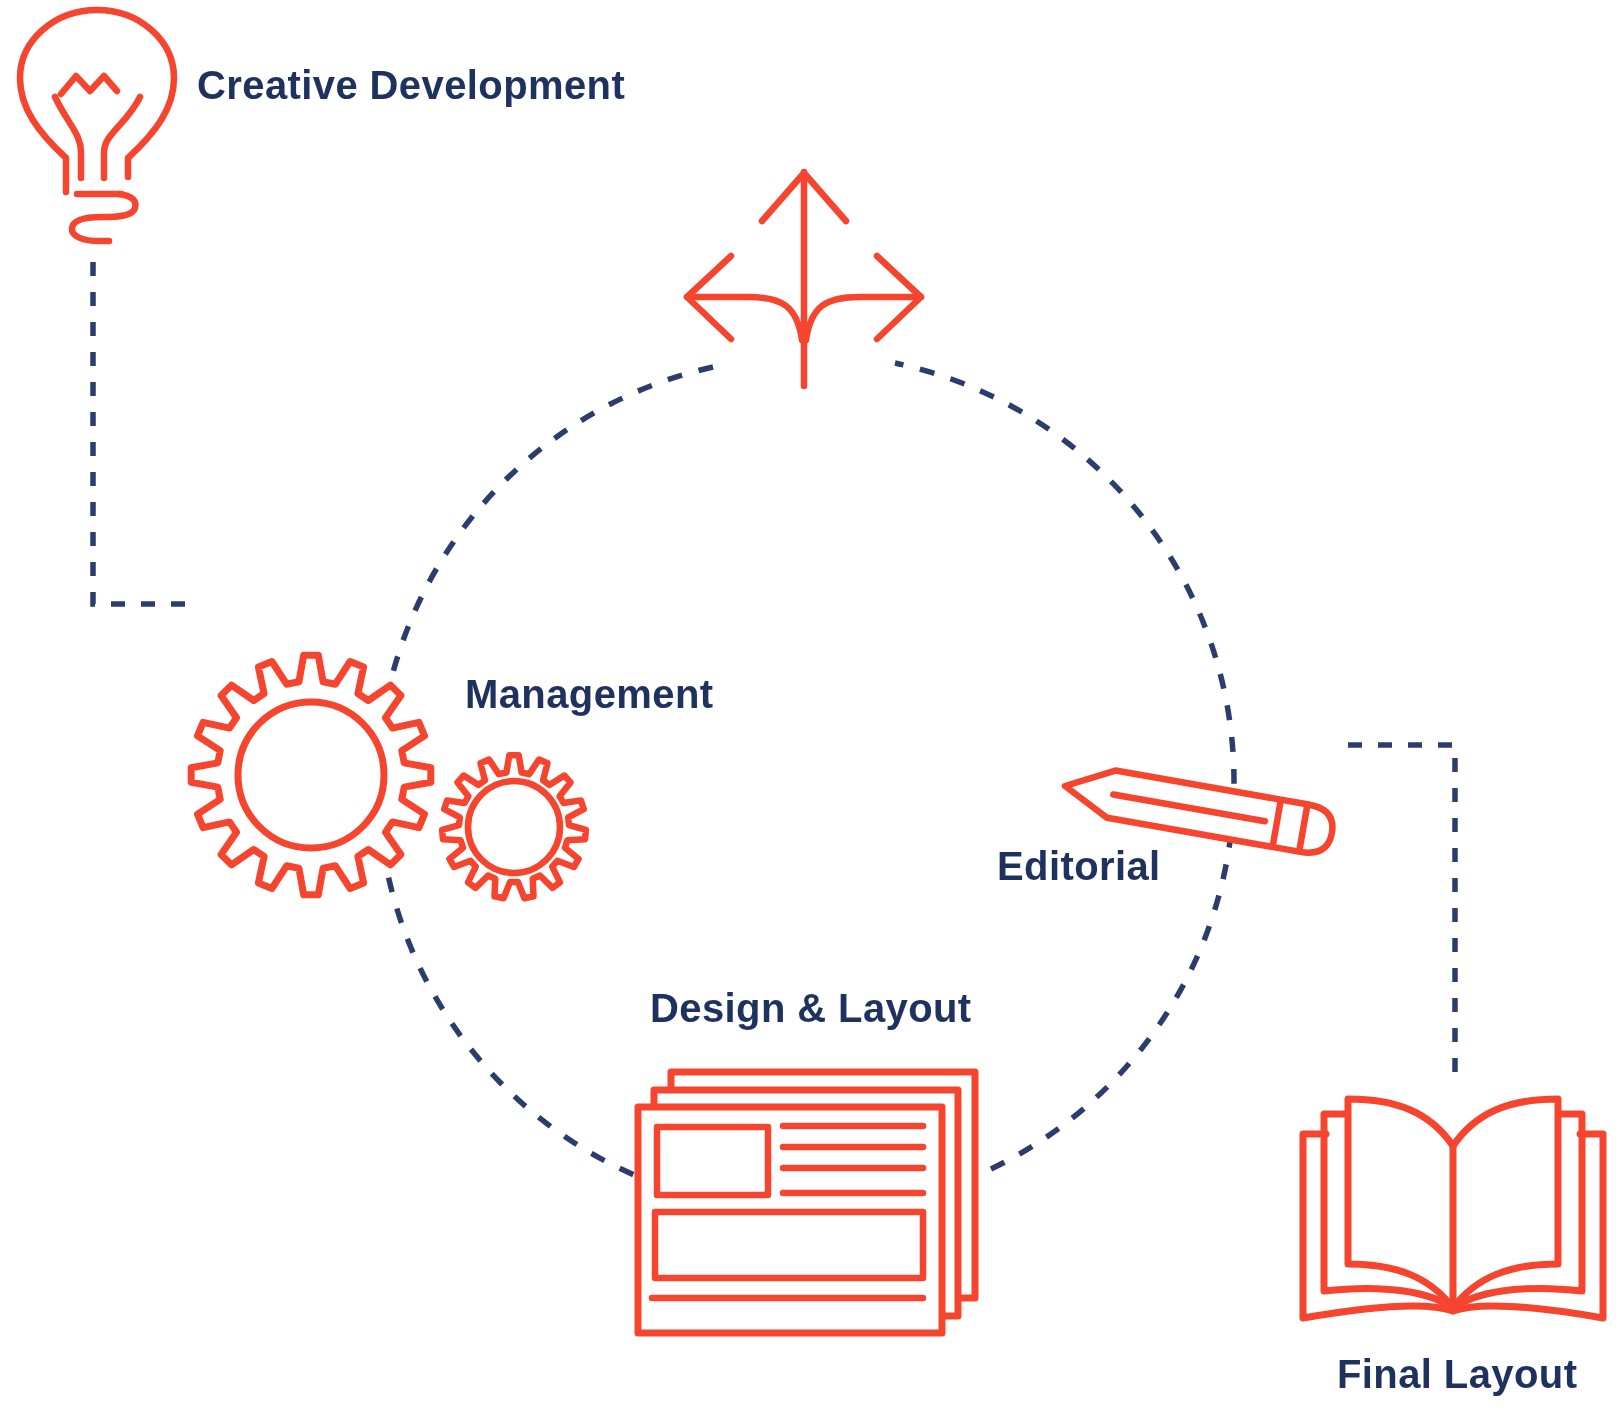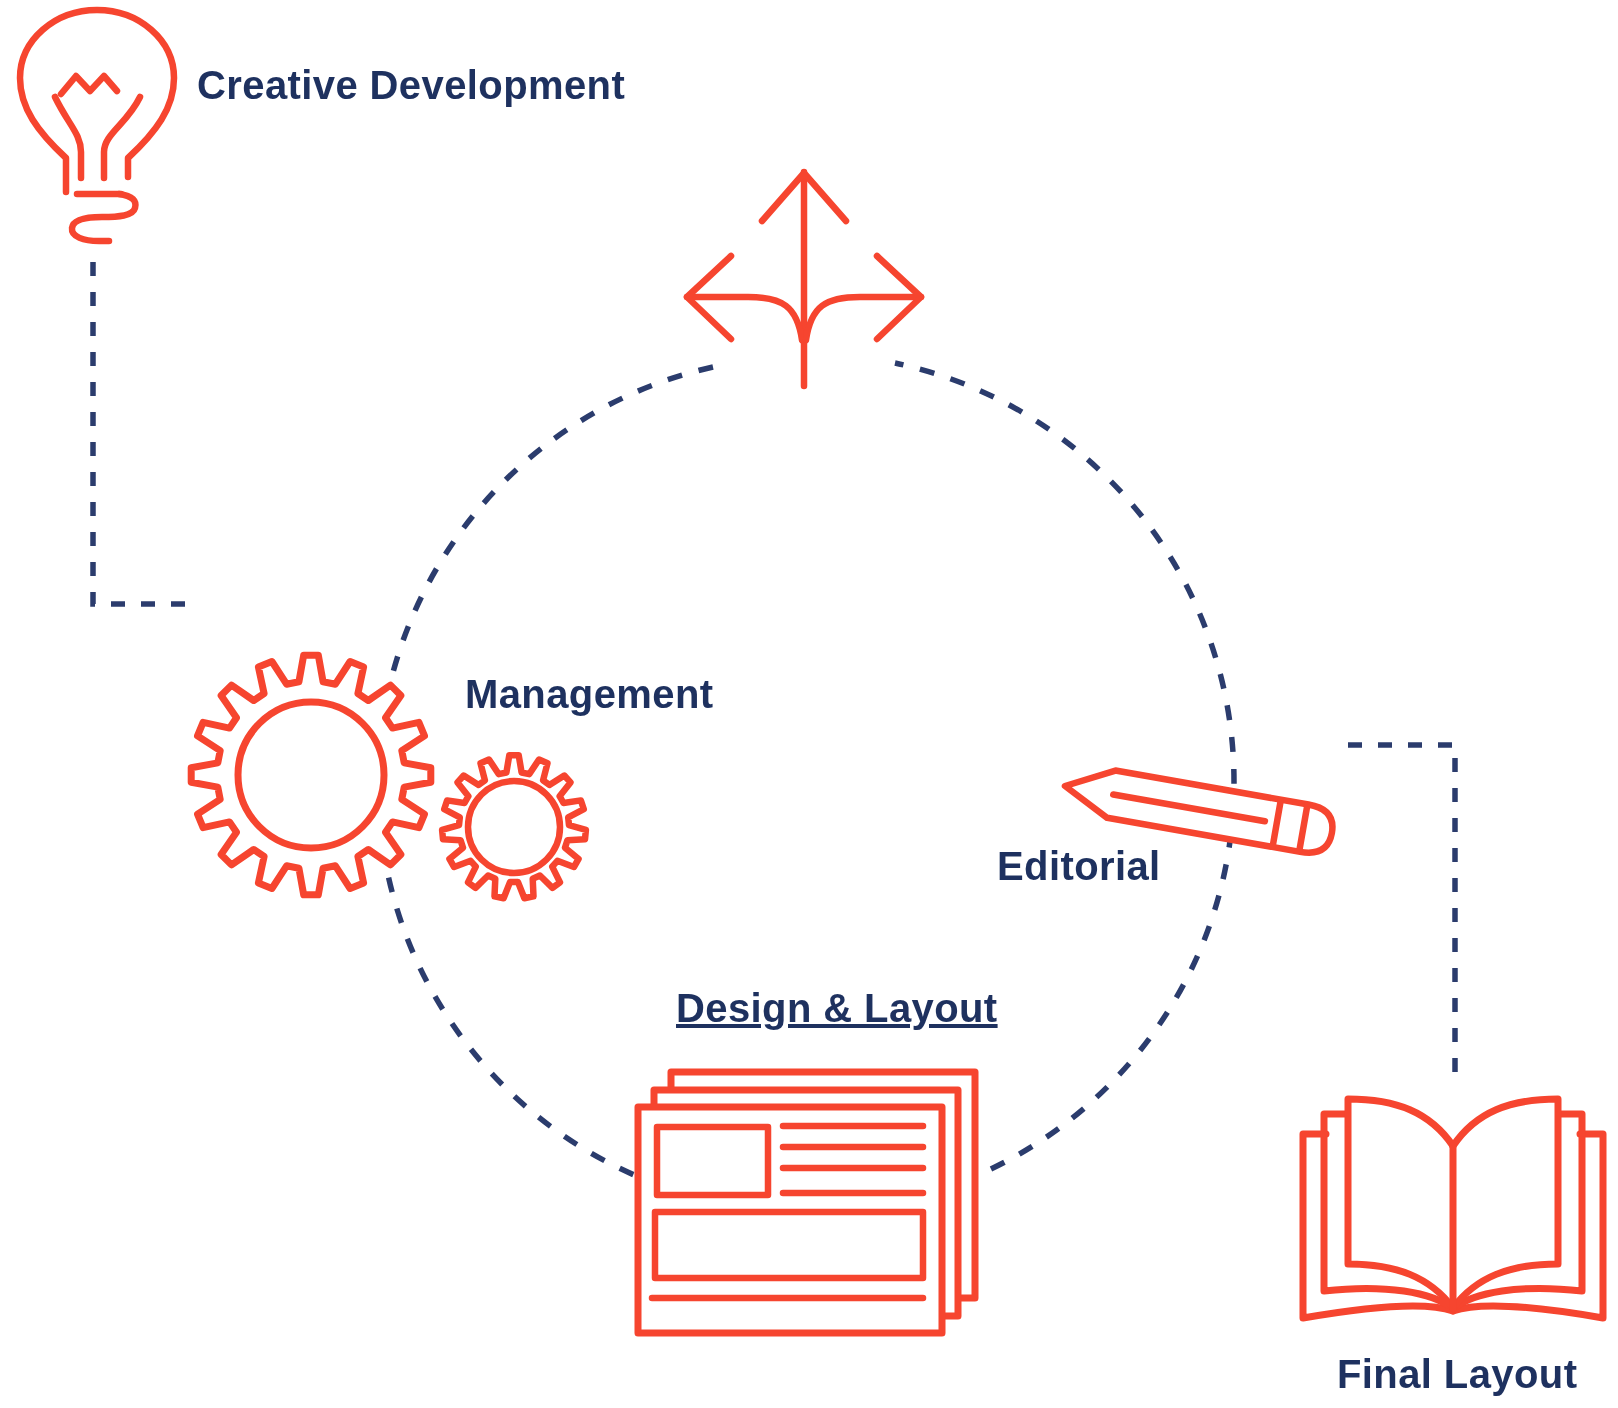--- a/index.html
+++ b/index.html
@@ -108,16 +108,16 @@
 
   <div class="label" style="left:197px;top:63px;">
     <span>Creative Development</span><br>
   </div>
 
 
   <div class="label" style="left:465px;top:672px;">Management</div>
 
   <div class="label" style="left:962px;top:844px;margin-left:35px;">Editorial</div>
 
-  <div class="label" style="left:676px;top:986px;text-decoration:underline;">Design &amp; Layout</div>
+  <div class="label" style="left:650px;top:986px;">Design &amp; Layout</div>
 
   <div class="label" style="left:1337px;top:1352px;">Final Layout</div>
 </div>
 
 </body></html>

